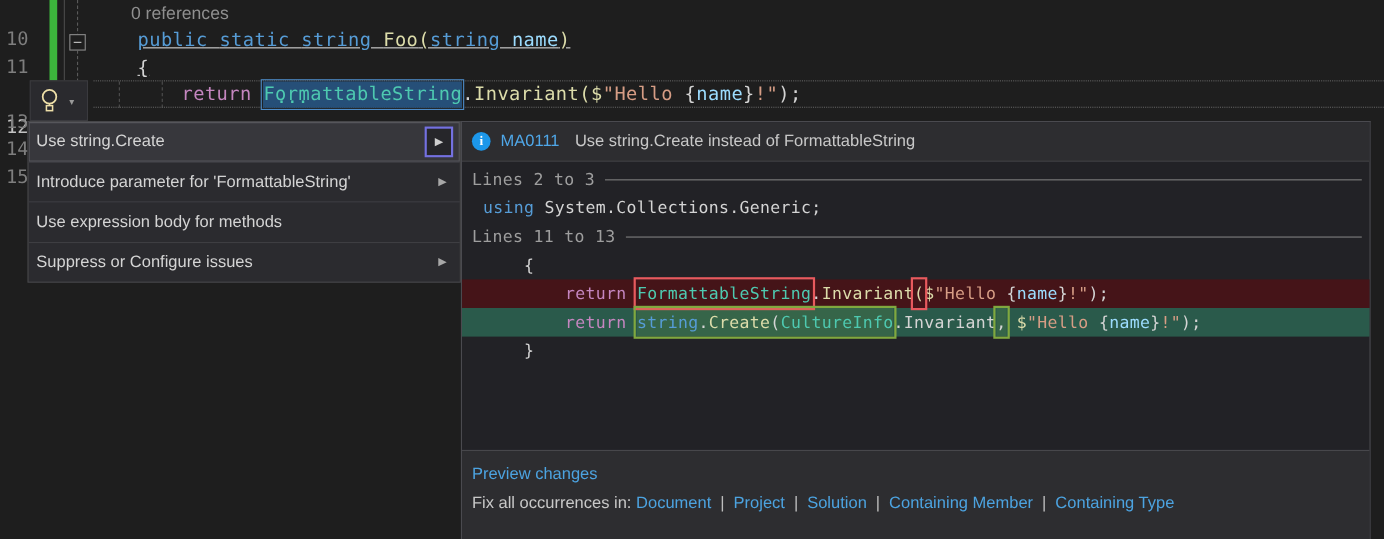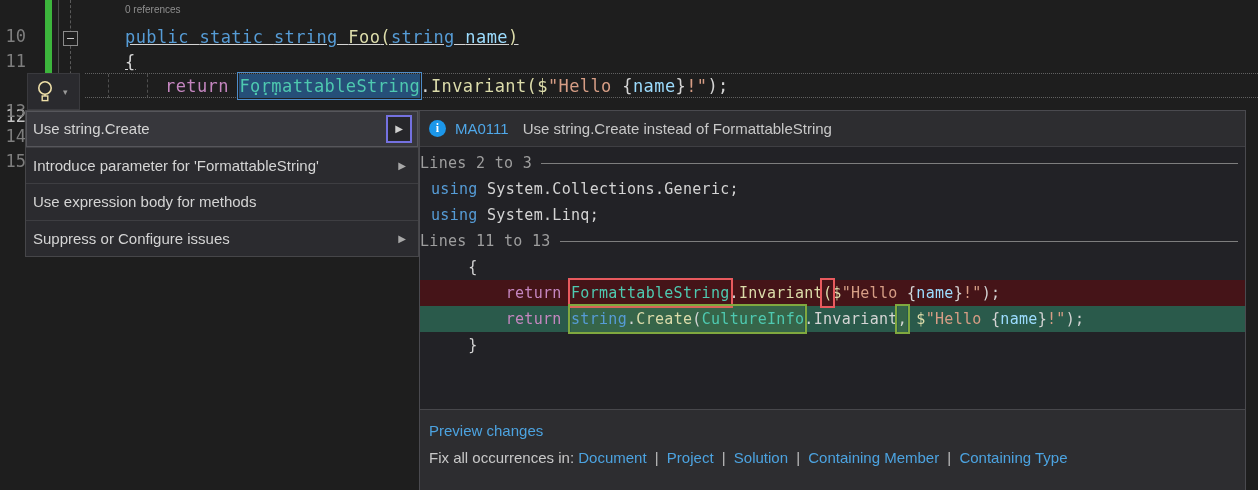--- a/index.html
+++ b/index.html
@@ -13,21 +13,21 @@
   .gutter-num { position:absolute; left:0; width:26px; text-align:right;
     font:17px/25px "DejaVu Sans Mono", monospace; color:#7E7E7E; z-index:1; }
   .gutter-num.active { color:#C2C2C2; }
   #change-bar { position:absolute; left:45px; top:0; width:7px; height:98px; background:#3CB53C; }
   #margin-sep { position:absolute; left:58px; top:0; width:1px; height:110px; background:#4A4A4A; }
   #fold-guide { position:absolute; left:70px; top:0; width:0; height:110px; border-left:1px dashed #5A5A5A; }
   #fold-box { position:absolute; left:63px; top:31px; width:15px; height:15px;
     border:1px solid #8A8A8A; background:#1E1E1E; z-index:2; }
   #fold-box::after { content:""; position:absolute; left:3px; top:6px; width:7px; height:1px; background:#C8C8C8; }
   .indent-guide { position:absolute; width:0; border-left:1px dashed #4F4F4F; }
-  #codelens { position:absolute; left:125px; top:4px; font-size:10px; color:#8F8F8F; }
+  #codelens { position:absolute; left:119px; top:4px; font-size:16px; color:#8F8F8F; }
   .code-line { position:absolute; font:17px/25px "DejaVu Sans Mono", monospace;
     letter-spacing:.4px; white-space:pre; color:#D4D4D4;text-decoration:underline; }
   #row12 { position:absolute; left:85px; right:0; top:73px; height:25px;
     border-top:1px dotted #616161; border-bottom:1px dotted #616161; }
   #line12 { position:absolute; left:80px; top:0; font:17px/24px "DejaVu Sans Mono", monospace;
     letter-spacing:.4px; white-space:pre; }
   #suggestion-dots { position:absolute; left:167px; top:12px; color:#4EC9B0;
     font:bold 13px/10px "DejaVu Sans Mono", monospace; letter-spacing:2px; }
 
   
@@ -60,24 +60,24 @@
   
   #panel { position:absolute; left:419px; top:110px; width:827px; height:380px;
     background:#222226; border:1px solid #4A4A4F; border-bottom:none; z-index:9; }
   #panel-header { height:36px; background:#2D2D30; border-bottom:1px solid #3F3F43;
     display:flex; align-items:center; padding-left:9px; font-size:15px; }
   #info-icon { width:17px; height:17px; border-radius:50%; background:#1C97EA; color:#fff;
     font:bold 12px/17px "Liberation Serif", serif; text-align:center; flex:0 0 auto; }
   #diag-id { color:#4FA7E8; margin-left:9px; }
   #diag-msg { color:#C8C8C8; margin-left:14px; }
   #preview-code { padding-top:3px; font:15px/26px "DejaVu Sans Mono", monospace; letter-spacing:.3px; }
-  .prow { height:26px; padding-left:11px; white-space:pre; color:#D4D4D4; }
+  .prow { height:26px; padding-left:19px; white-space:pre; color:#D4D4D4; }
   .prow.added { background:#2A5A4B; }
   .prow.removed { background:#451418; }
-  .sec-head { display:flex; align-items:center; height:26px; color:#9E9E9E; }
+  .sec-head { display:flex; align-items:center; height:26px; padding-left:9px; color:#9E9E9E; }
   .sec-head .rule { flex:1; border-top:1px solid #7E7E7E; margin:0 7px 0 9px; }
 
   #panel-footer { position:absolute; left:0; right:0; top:298px; bottom:0;
     background:#2D2D30; border-top:1px solid #47474B; padding:12px 0 0 9px; font-size:15px; }
   .pv-link { color:#4CA3E0; cursor:pointer; }
   #fix-line { margin-top:10px; color:#C8C8C8; }
   .fix-sep { color:#BDBDBD; padding:0 4px; }
 </style>
 </head>
 <body>
@@ -142,21 +142,20 @@
     <span id="info-icon">i</span>
     <span id="diag-id">MA0111</span>
     <span id="diag-msg">Use string.Create instead of FormattableString</span>
   </div>
   <div id="preview-code">
       <div class="sec-head">
         <span>Lines 2 to 3</span>
         <span class="rule"></span>
       </div>
       <div class="prow"><span style="color: rgb(86, 156, 214);">using </span><span style="color: rgb(212, 212, 212);">System.Collections.Generic;</span></div>
-      <div class="prow"><span style="color: rgb(86, 156, 214);">using </span><span style="color: rgb(212, 212, 212);">System.Linq;</span></div>
       <div class="sec-head">
         <span>Lines 11 to 13</span>
         <span class="rule"></span>
       </div>
       <div class="prow"><span style="color: rgb(212, 212, 212);">    {</span></div>
       <div class="prow removed"><span style="color: rgb(212, 212, 212);">        </span><span style="color: rgb(197, 134, 192);">return </span><span class="box box-red"><span style="color: rgb(78, 201, 176);">FormattableString</span></span><span style="color: rgb(212, 212, 212);">.</span><span style="color: rgb(220, 220, 170);">Invariant</span><span class="box box-red"><span style="color: rgb(220, 220, 170);">(</span></span><span style="color: rgb(220, 220, 170);">$</span><span style="color: rgb(214, 157, 133);">"Hello </span><span style="color: rgb(212, 212, 212);">{</span><span style="color: rgb(156, 220, 254);">name</span><span style="color: rgb(212, 212, 212);">}</span><span style="color: rgb(214, 157, 133);">!"</span><span style="color: rgb(212, 212, 212);">);</span></div>
       <div class="prow added"><span style="color: rgb(212, 212, 212);">        </span><span style="color: rgb(197, 134, 192);">return </span><span class="box box-green"><span style="color: rgb(86, 156, 214);">string</span><span style="color: rgb(212, 212, 212);">.</span><span style="color: rgb(220, 220, 170);">Create</span><span style="color: rgb(212, 212, 212);">(</span><span style="color: rgb(78, 201, 176);">CultureInfo</span></span><span style="color: rgb(212, 212, 212);">.</span><span style="color: rgb(212, 212, 212);">Invariant</span><span class="box box-green"><span style="color: rgb(212, 212, 212);">,</span></span><span style="color: rgb(212, 212, 212);"> </span><span style="color: rgb(220, 220, 170);">$</span><span style="color: rgb(214, 157, 133);">"Hello </span><span style="color: rgb(212, 212, 212);">{</span><span style="color: rgb(156, 220, 254);">name</span><span style="color: rgb(212, 212, 212);">}</span><span style="color: rgb(214, 157, 133);">!"</span><span style="color: rgb(212, 212, 212);">);</span></div>
       <div class="prow"><span style="color: rgb(212, 212, 212);">    }</span></div>
     </div>
   <div id="panel-footer">

